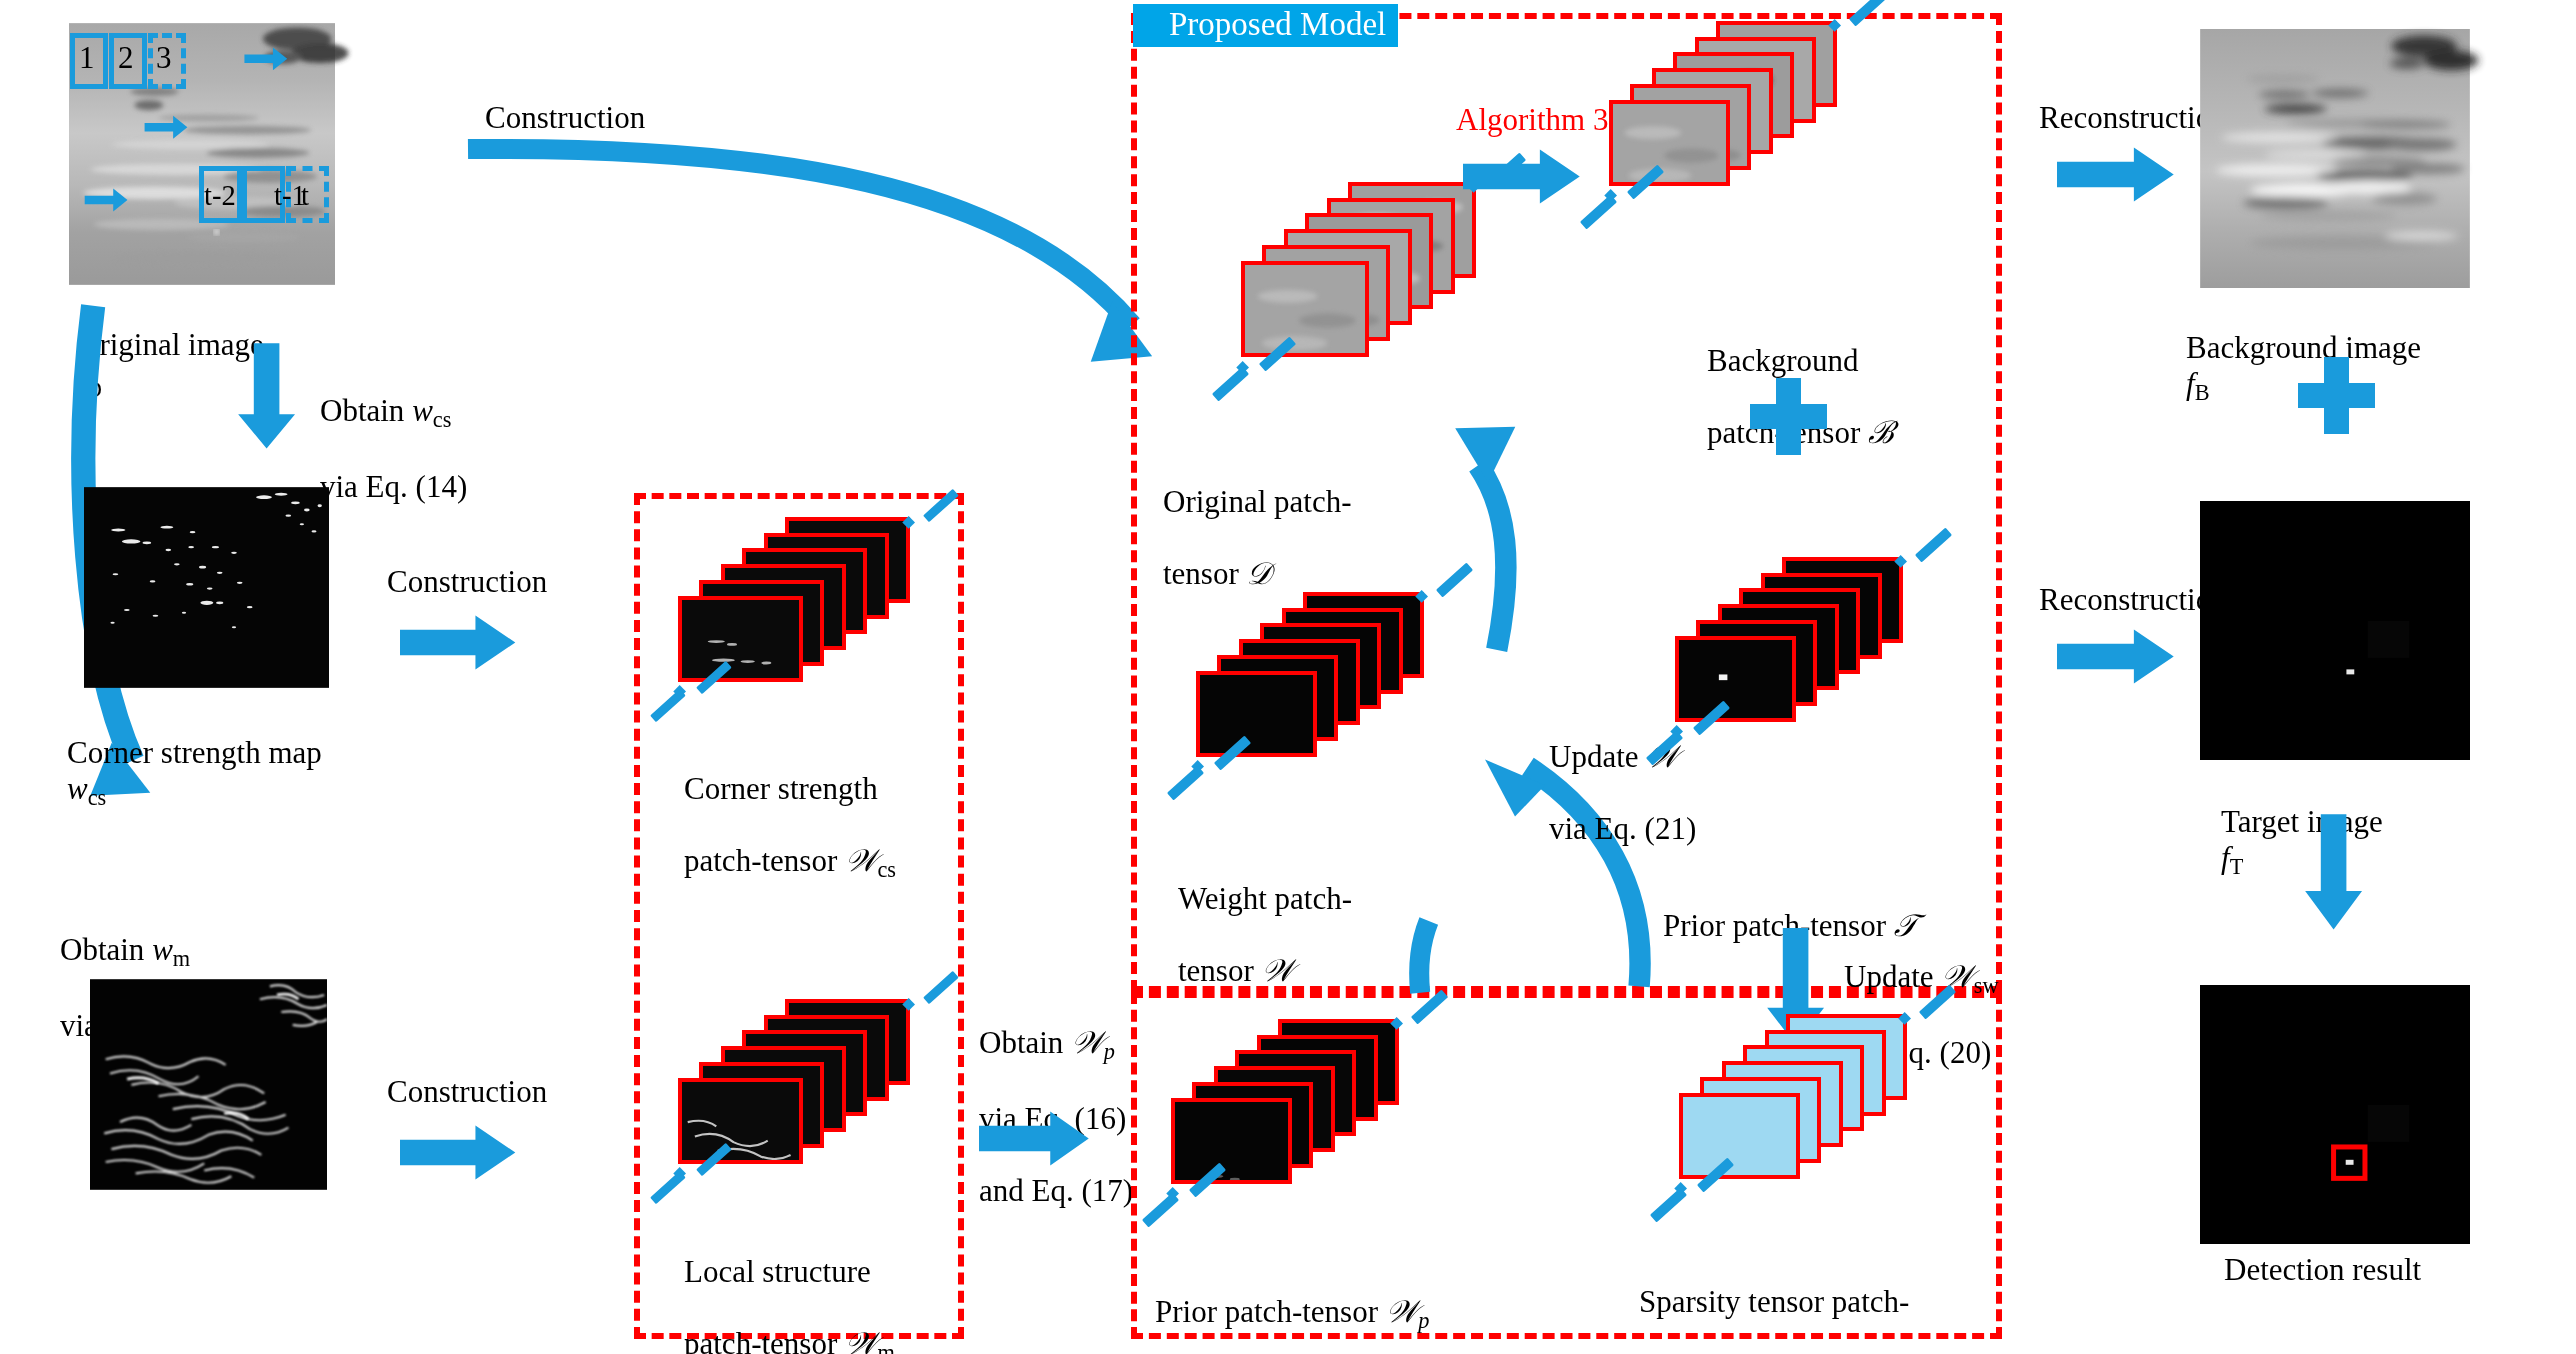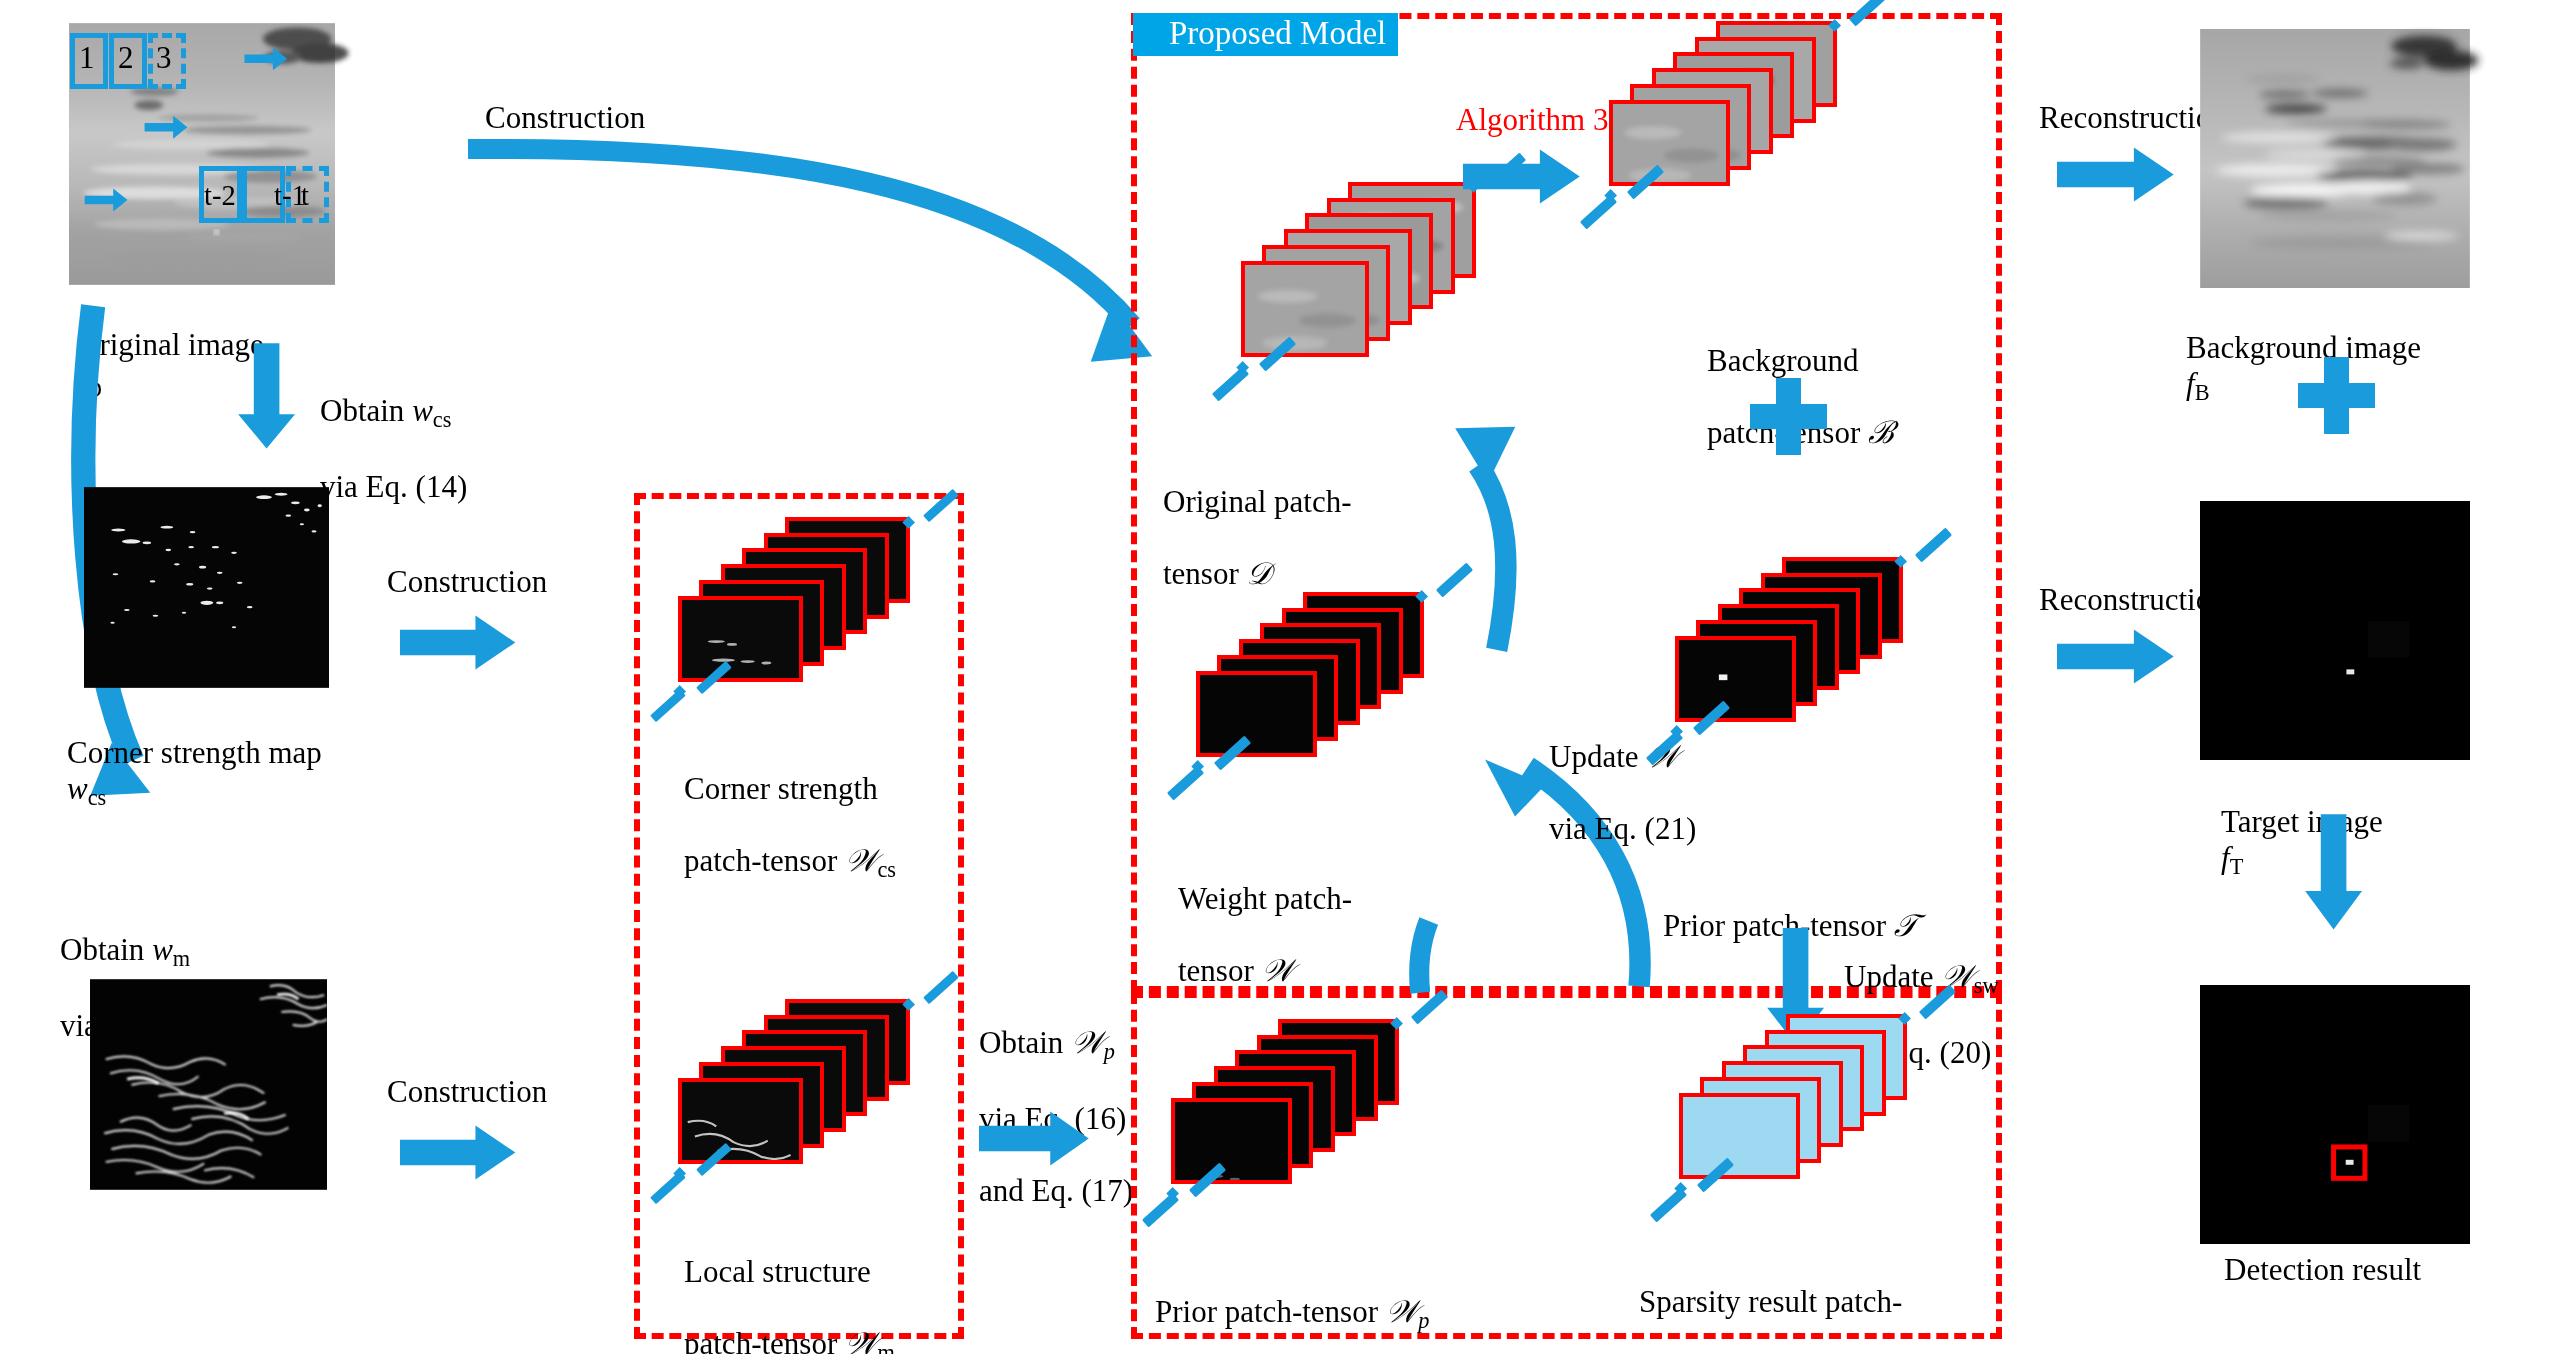--- a/index.html
+++ b/index.html
@@ -311,21 +311,21 @@
     <span>Obtain </span><span class="cal">𝒲</span><span class="sub ital">p</span><br>
     <span>via Eq. (16)</span><br>
     <span>and Eq. (17)</span>
   </div>
   <svg width="114" height="57" style="left:979px;top:1110px;" viewBox="0 0 160 80">
     <path d="M0 22 h100 v-20 l54 38 l-54 38 v-20 h-100 z" fill="#1a9bdc"></path>
   </svg>
 
   <div class="dashbox" style="left:1131px;top:13px;width:871px;height:979px;"></div>
   <div class="dashbox" style="left:1131px;top:992px;width:871px;height:347px;"></div>
-  <div class="modeltag" style="left:1133px;top:13px;padding-left:36px;">Proposed Model</div>
+  <div class="modeltag" style="left:1133px;top:4px;padding-left:36px;">Proposed Model</div>
 
   <div class="tensor" style="left:1241px;top:182px;width:257px;height:243px;">
     <div class="sheet" style="left:107px;top:0px;width:128px;height:96px;background:#a0a0a0;overflow:hidden;">
       <svg width="128" height="96" viewBox="0 0 180 135">
           <rect width="180" height="135" fill="#9f9f9f"></rect>
         <g filter="url(#blr3)" opacity="0.8">
             <ellipse cx="120" cy="30" rx="36" ry="10" fill="#c8c8c8"></ellipse>
             <ellipse cx="60" cy="80" rx="40" ry="8" fill="#858585"></ellipse>
           </g>
         </svg>
@@ -556,21 +556,21 @@
     <div class="sheet" style="left:43px;top:47px;width:121px;height:86px;background:#9ed9f2;"></div>
     <div class="sheet" style="left:21.4px;top:63px;width:121px;height:86px;background:#9ed9f2;"></div>
     <div class="sheet" style="left:0px;top:79px;width:121px;height:86px;background:#9ed9f2;"></div>
     <div class="diag" style="left:15.7px;top:156px;width:41px;height:10px;transform:rotate(-42deg);"></div>
     <div class="dot" style="left:-2.9px;top:170px;"></div>
     <div class="diag" style="left:-31px;top:186px;width:41px;height:10px;transform:rotate(-42deg);"></div>
     <div class="diag" style="left:238px;top:-17px;width:41px;height:10px;transform:rotate(-42deg);"></div>
     <div class="dot" style="left:221px;top:0px;"></div>
   </div>
   <div class="lbl" style="left:1639px;top:1248px;font-size:31px;">
-    <span>Sparsity result patch-</span><br>
+    <span>Sparsity tensor patch-</span><br>
     
   </div>
 
   <div class="lbl" style="left:2039px;top:100px;font-size:31px;">Reconstruction</div>
   <svg width="121" height="57" style="left:2057px;top:146px;" viewBox="0 0 170 80">
     <path d="M0 22 h108 v-20 l56 38 l-56 38 v-20 h-108 z" fill="#1a9bdc"></path>
   </svg>
 
   <div class="imgbox" style="left:2200px;top:28.6px;width:270px;height:259px;">
     <svg width="270" height="259" viewBox="0 0 378 363">

